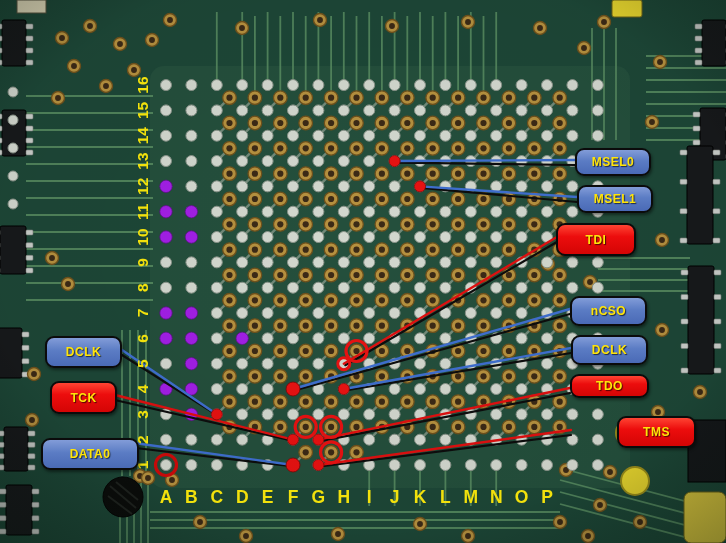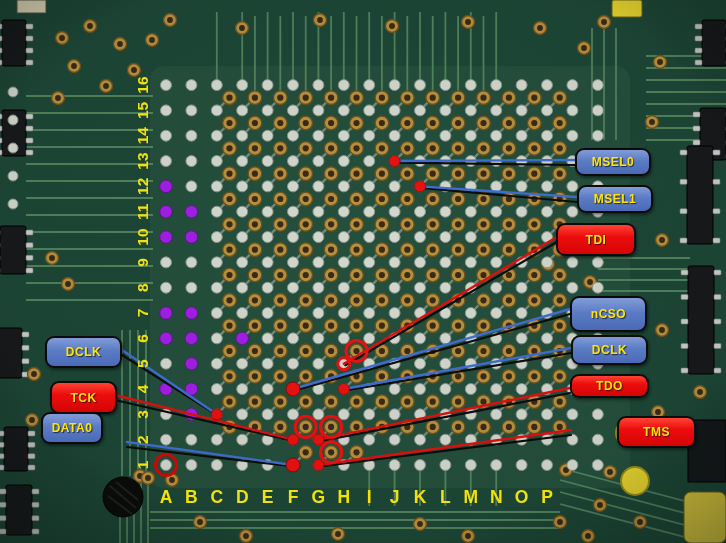--- a/index.html
+++ b/index.html
@@ -1289,21 +1289,21 @@
         <text x="143" y="166.04000000000002" font-size="15.5" transform="rotate(-90 143 161.04000000000002)">13</text>
         <text x="143" y="140.71000000000004" font-size="15.5" transform="rotate(-90 143 135.71000000000004)">14</text>
         <text x="143" y="115.38" font-size="15.5" transform="rotate(-90 143 110.38)">15</text>
         <text x="143" y="90.05000000000001" font-size="15.5" transform="rotate(-90 143 85.05000000000001)">16</text>
       </g>
     </svg>
   <div id="callouts">
       <div class="callout blue" style="left: 575px; top: 148px; width: 76px; height: 28px;">MSEL0</div>
       <div class="callout blue" style="left: 577px; top: 185px; width: 76px; height: 28px; text-align: center;">MSEL1</div>
       <div class="callout red" style="left: 556px; top: 223px; width: 80px; height: 33px;">TDI</div>
-      <div class="callout blue" style="left: 570px; top: 296px; width: 77px; height: 36px;">nCSO</div>
+      <div class="callout blue" style="left: 570px; top: 296px; width: 77px; height: 30px;">nCSO</div>
       <div class="callout blue" style="left: 571px; top: 335px; width: 77px; height: 30px; text-align: center;">DCLK</div>
       <div class="callout red" style="left: 570px; top: 374px; width: 79px; height: 24px;">TDO</div>
       <div class="callout red" style="left: 571px; top: 416px; width: 79px; height: 32px; margin-left: 46px;">TMS</div>
       <div class="callout blue" style="left: 45px; top: 336px; width: 77px; height: 32px;">DCLK</div>
       <div class="callout red" style="left: 50px; top: 381px; width: 67px; height: 33px;">TCK</div>
-      <div class="callout blue" style="left: 41px; top: 412px; width: 62px; height: 32px;">DATA0</div>
+      <div class="callout blue" style="left: 41px; top: 438px; width: 98px; height: 32px;">DATA0</div>
     </div>
 </div>
 
 </body></html>

